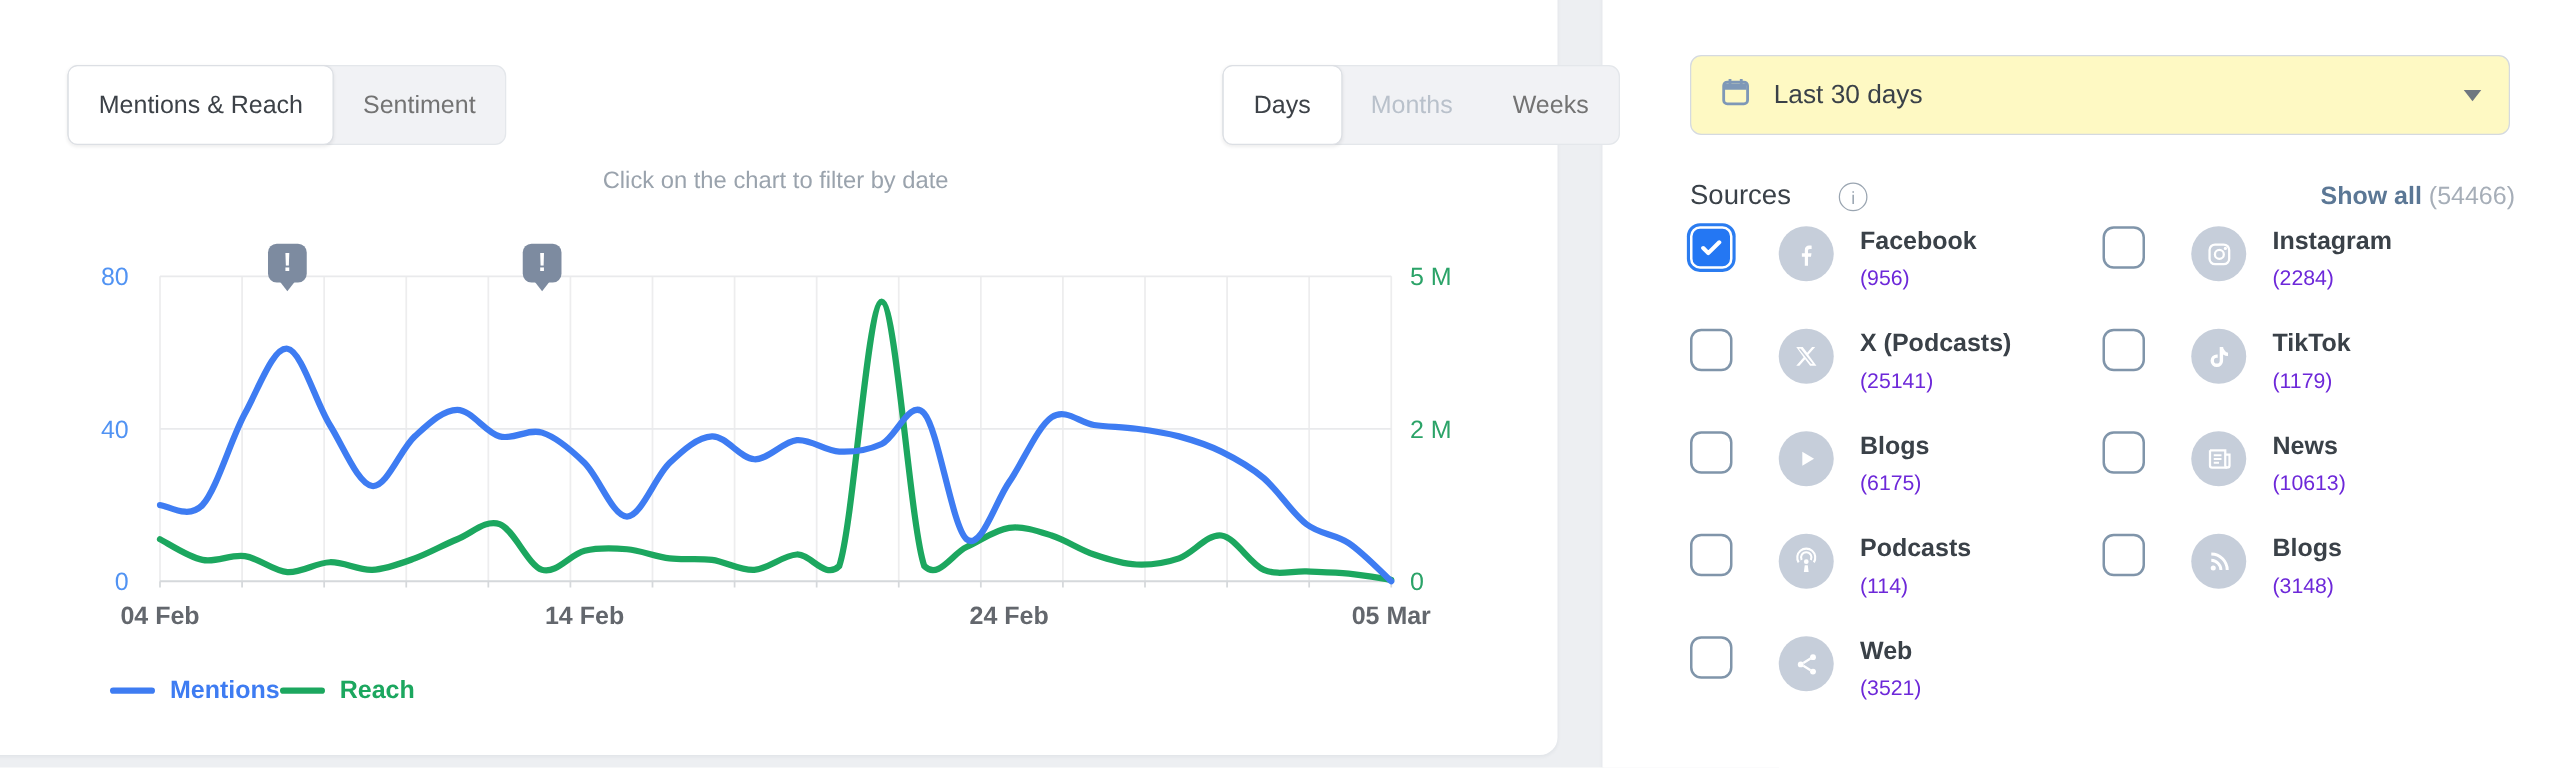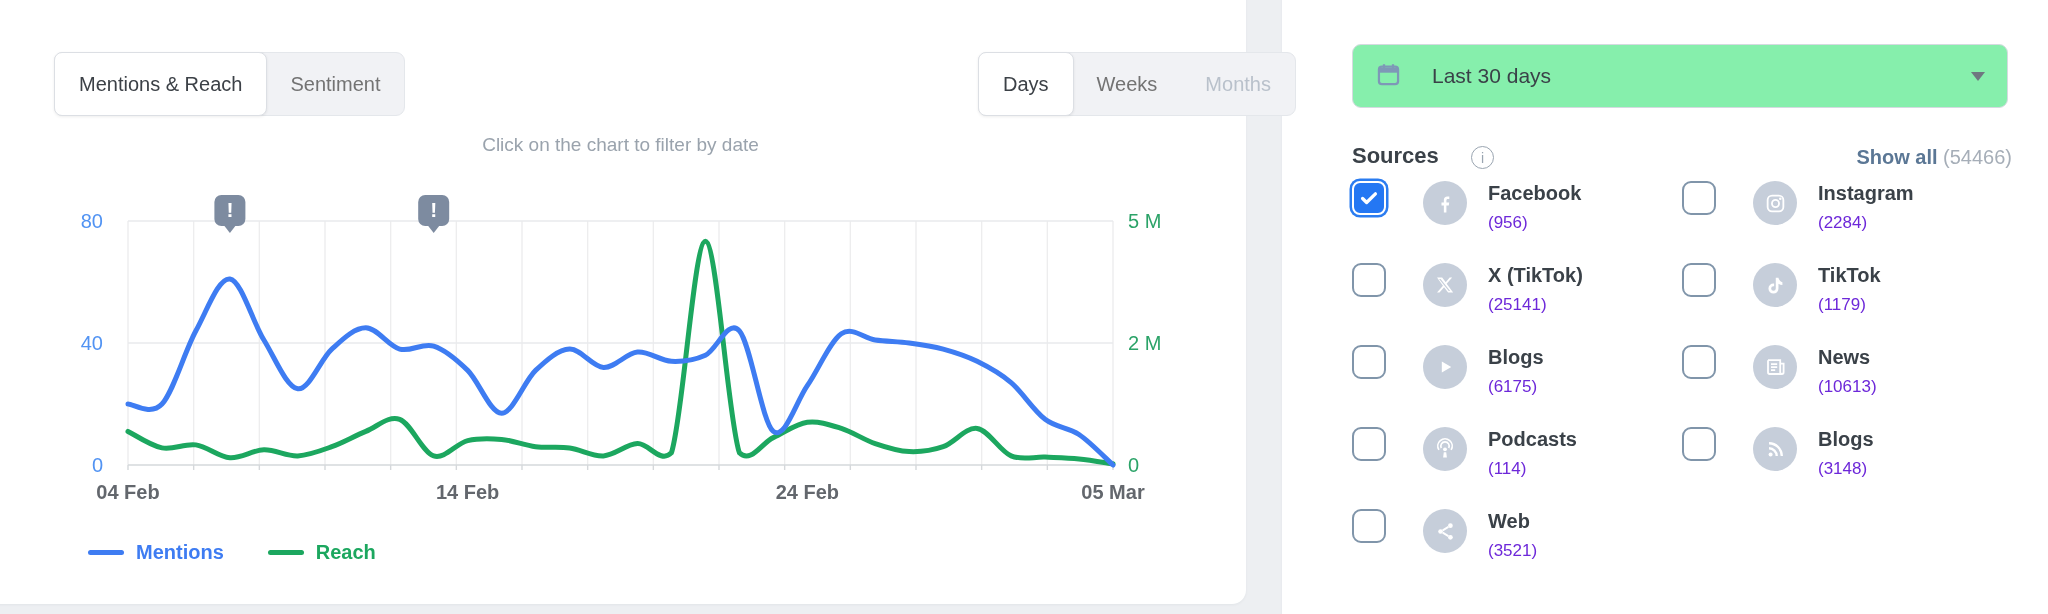--- a/index.html
+++ b/index.html
@@ -18,33 +18,33 @@
   .seg .opt{display:flex;align-items:center;padding:0 24px;font-size:20px;color:#737373;cursor:pointer;border-radius:8px;white-space:nowrap;}
   .seg .opt.active{background:#fff;border:1px solid #dcdfe4;margin:-1px;box-shadow:0 1px 3px rgba(0,0,0,.07);color:#3c4147;}
   .seg .opt.disabled{color:#b9c1cb;cursor:default;}
   #view-tabs{left:54px;top:52px;}
   #gran-tabs{left:938px;top:52px;margin-left:40px;}
 
   #chart-hint{position:absolute;left:128px;top:134px;width:985px;text-align:center;font-size:19px;color:#9aa3ad;}
 
   #chart-svg{position:absolute;left:0;top:165px;cursor:pointer;}
 
-  #legend{position:absolute;left:88px;top:541px;display:flex;gap:44px;}
+  #legend{position:absolute;left:88px;top:541px;display:flex;}
   .legend-item{display:flex;align-items:center;gap:12px;cursor:pointer;}
   .legend-swatch{width:36px;height:5px;border-radius:3px;}
   .legend-label{font-size:20px;font-weight:bold;}
 
   
   #date-range{position:absolute;left:1352px;top:44px;width:656px;height:64px;box-sizing:border-box;
-    border:1.5px solid #d5dae0;border-radius:9px;background:#86efac;display:flex;align-items:center;
-    padding:0 22px;gap:30px;cursor:pointer;}
+    border:1.5px solid #d5dae0;border-radius:9px;background:#fef9c3;display:flex;align-items:center;
+    padding:0 22px;gap:17px;cursor:pointer;}
   #date-range-label{font-size:21px;color:#3a4148;}
   #date-caret{margin-left:auto;width:0;height:0;border-left:7px solid transparent;border-right:7px solid transparent;border-top:9px solid #6f7780;}
 
-  #sources-title{position:absolute;left:1352px;top:143px;font-size:22px;font-weight:bold;color:#3a4148;}
+  #sources-title{position:absolute;left:1352px;top:143px;font-size:22px;font-weight:normal;color:#3a4148;}
   #info-icon{position:absolute;left:1471px;top:146px;width:23px;height:23px;border:1.5px solid #9aa5b1;border-radius:50%;
     display:flex;align-items:center;justify-content:center;font-size:14px;color:#9aa5b1;box-sizing:border-box;cursor:pointer;}
   #show-all-wrap{position:absolute;right:36px;top:146px;font-size:20px;white-space:nowrap;cursor:pointer;}
   #show-all-label{font-weight:bold;color:#5b7795;}
   #show-all-count{color:#a6aeb8;}
 
   #sources-grid{position:absolute;left:1352px;top:181px;width:680px;display:grid;grid-template-columns:330px 330px;grid-auto-rows:82px;}
   .src-item{display:flex;cursor:pointer;}
   .cb{width:34px;height:34px;box-sizing:border-box;border:2px solid #8095aa;border-radius:9px;background:#fff;flex:0 0 auto;
       display:flex;align-items:center;justify-content:center;margin-right:37px;}
@@ -59,22 +59,22 @@
 
 <div class="card" id="card-left"></div>
 <div class="card" id="card-right"></div>
 
 <div class="seg" id="view-tabs">
     <div class="opt active">Mentions &amp; Reach</div>
     <div class="opt">Sentiment</div>
   </div>
 <div class="seg" id="gran-tabs">
     <div class="opt active">Days</div>
+    <div class="opt disabled">Months</div>
     <div class="opt">Weeks</div>
-    <div class="opt disabled">Months</div>
   </div>
 
 <div id="chart-hint">Click on the chart to filter by date</div>
 
 <svg id="chart-svg" width="1240" height="345" viewBox="0 0 1240 345">
     <line x1="128" y1="56" x2="128" y2="300" stroke="#ededee" stroke-width="1.4"></line>
     <line x1="128" y1="300" x2="128" y2="305" stroke="#d5d8db" stroke-width="1.4"></line>
     <line x1="193.66666666666669" y1="56" x2="193.66666666666669" y2="300" stroke="#ededee" stroke-width="1.4"></line>
     <line x1="193.66666666666669" y1="300" x2="193.66666666666669" y2="305" stroke="#d5d8db" stroke-width="1.4"></line>
     <line x1="259.33333333333337" y1="56" x2="259.33333333333337" y2="300" stroke="#ededee" stroke-width="1.4"></line>
@@ -199,21 +199,21 @@
       </div>
     </div>
     <div class="src-item">
       <div class="cb"></div>
       <div class="src-ic">
         <svg width="20" height="20" viewBox="0 0 24 24">
           <path fill="#fff" d="M17.6 3h3l-6.6 7.6L21.8 21h-6.1l-4.8-6.2L5.4 21h-3l7.1-8.1L2.4 3h6.2l4.3 5.7L17.6 3zm-1.1 16.2h1.7L6.7 4.7H4.9l11.6 14.5z"></path>
         </svg>
       </div>
       <div class="src-txt">
-        <div class="src-name">X (TikTok)</div>
+        <div class="src-name">X (Podcasts)</div>
         <div class="src-count">(25141)</div>
       </div>
     </div>
     <div class="src-item">
       <div class="cb"></div>
       <div class="src-ic">
         <svg width="21" height="21" viewBox="0 0 24 24">
           <path fill="#fff" d="M16.7 5.9A4.9 4.9 0 0 1 15.4 3h-3.1v12.5a2.63 2.63 0 1 1-2.63-2.63c.27 0 .53.04.78.11V9.85a5.8 5.8 0 0 0-.78-.05 5.73 5.73 0 1 0 5.73 5.73V9.9a7.9 7.9 0 0 0 4.5 1.4v-3.1a4.9 4.9 0 0 1-3.2-2.3z"></path>
         </svg>
       </div>

